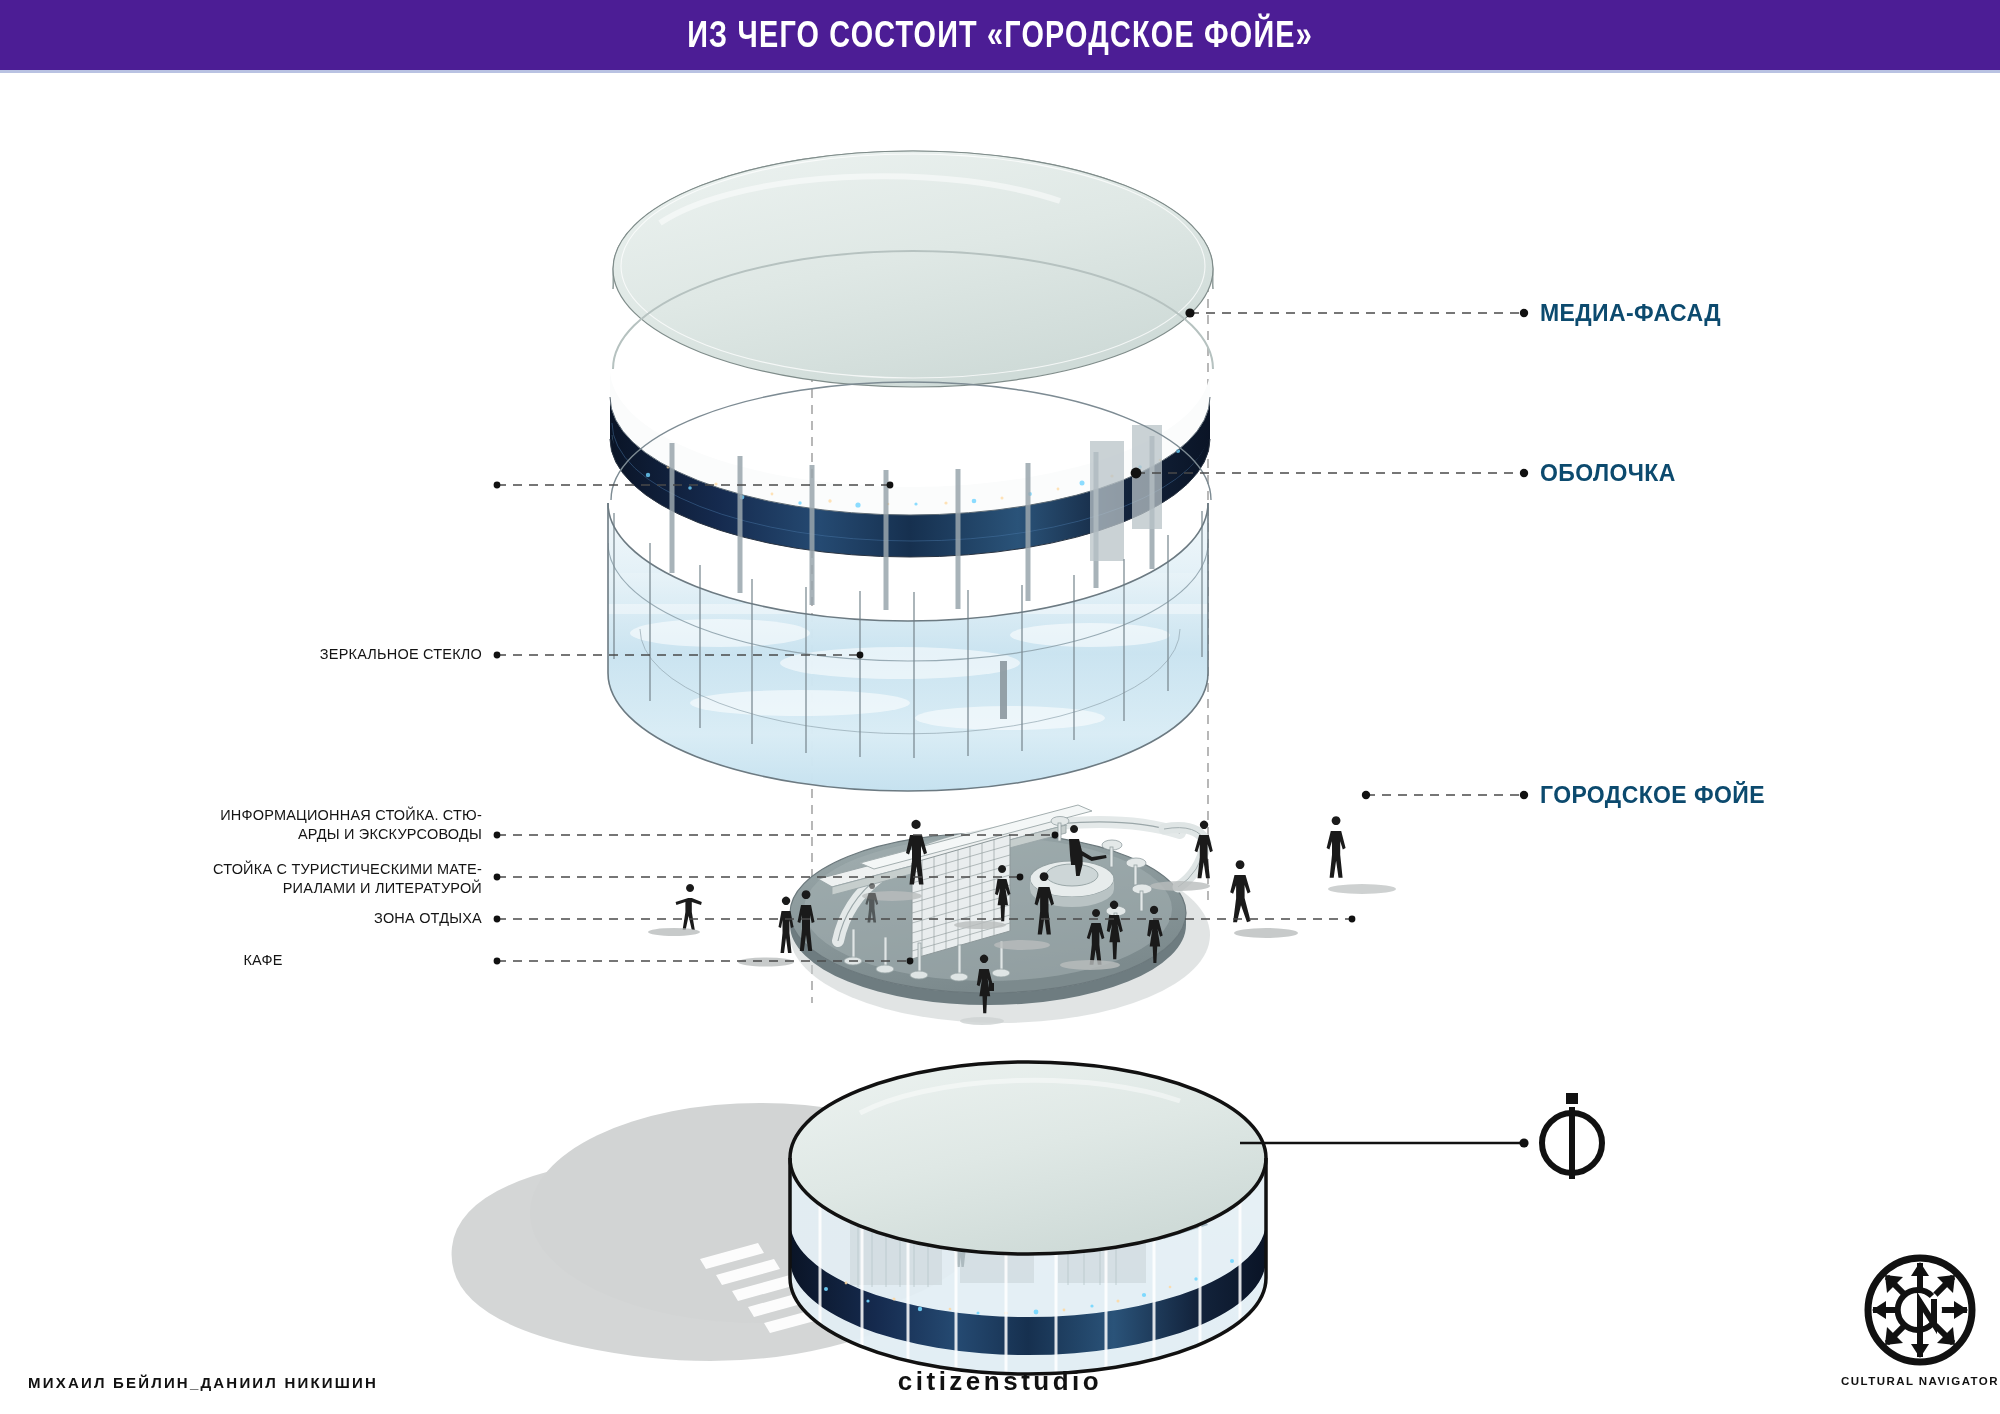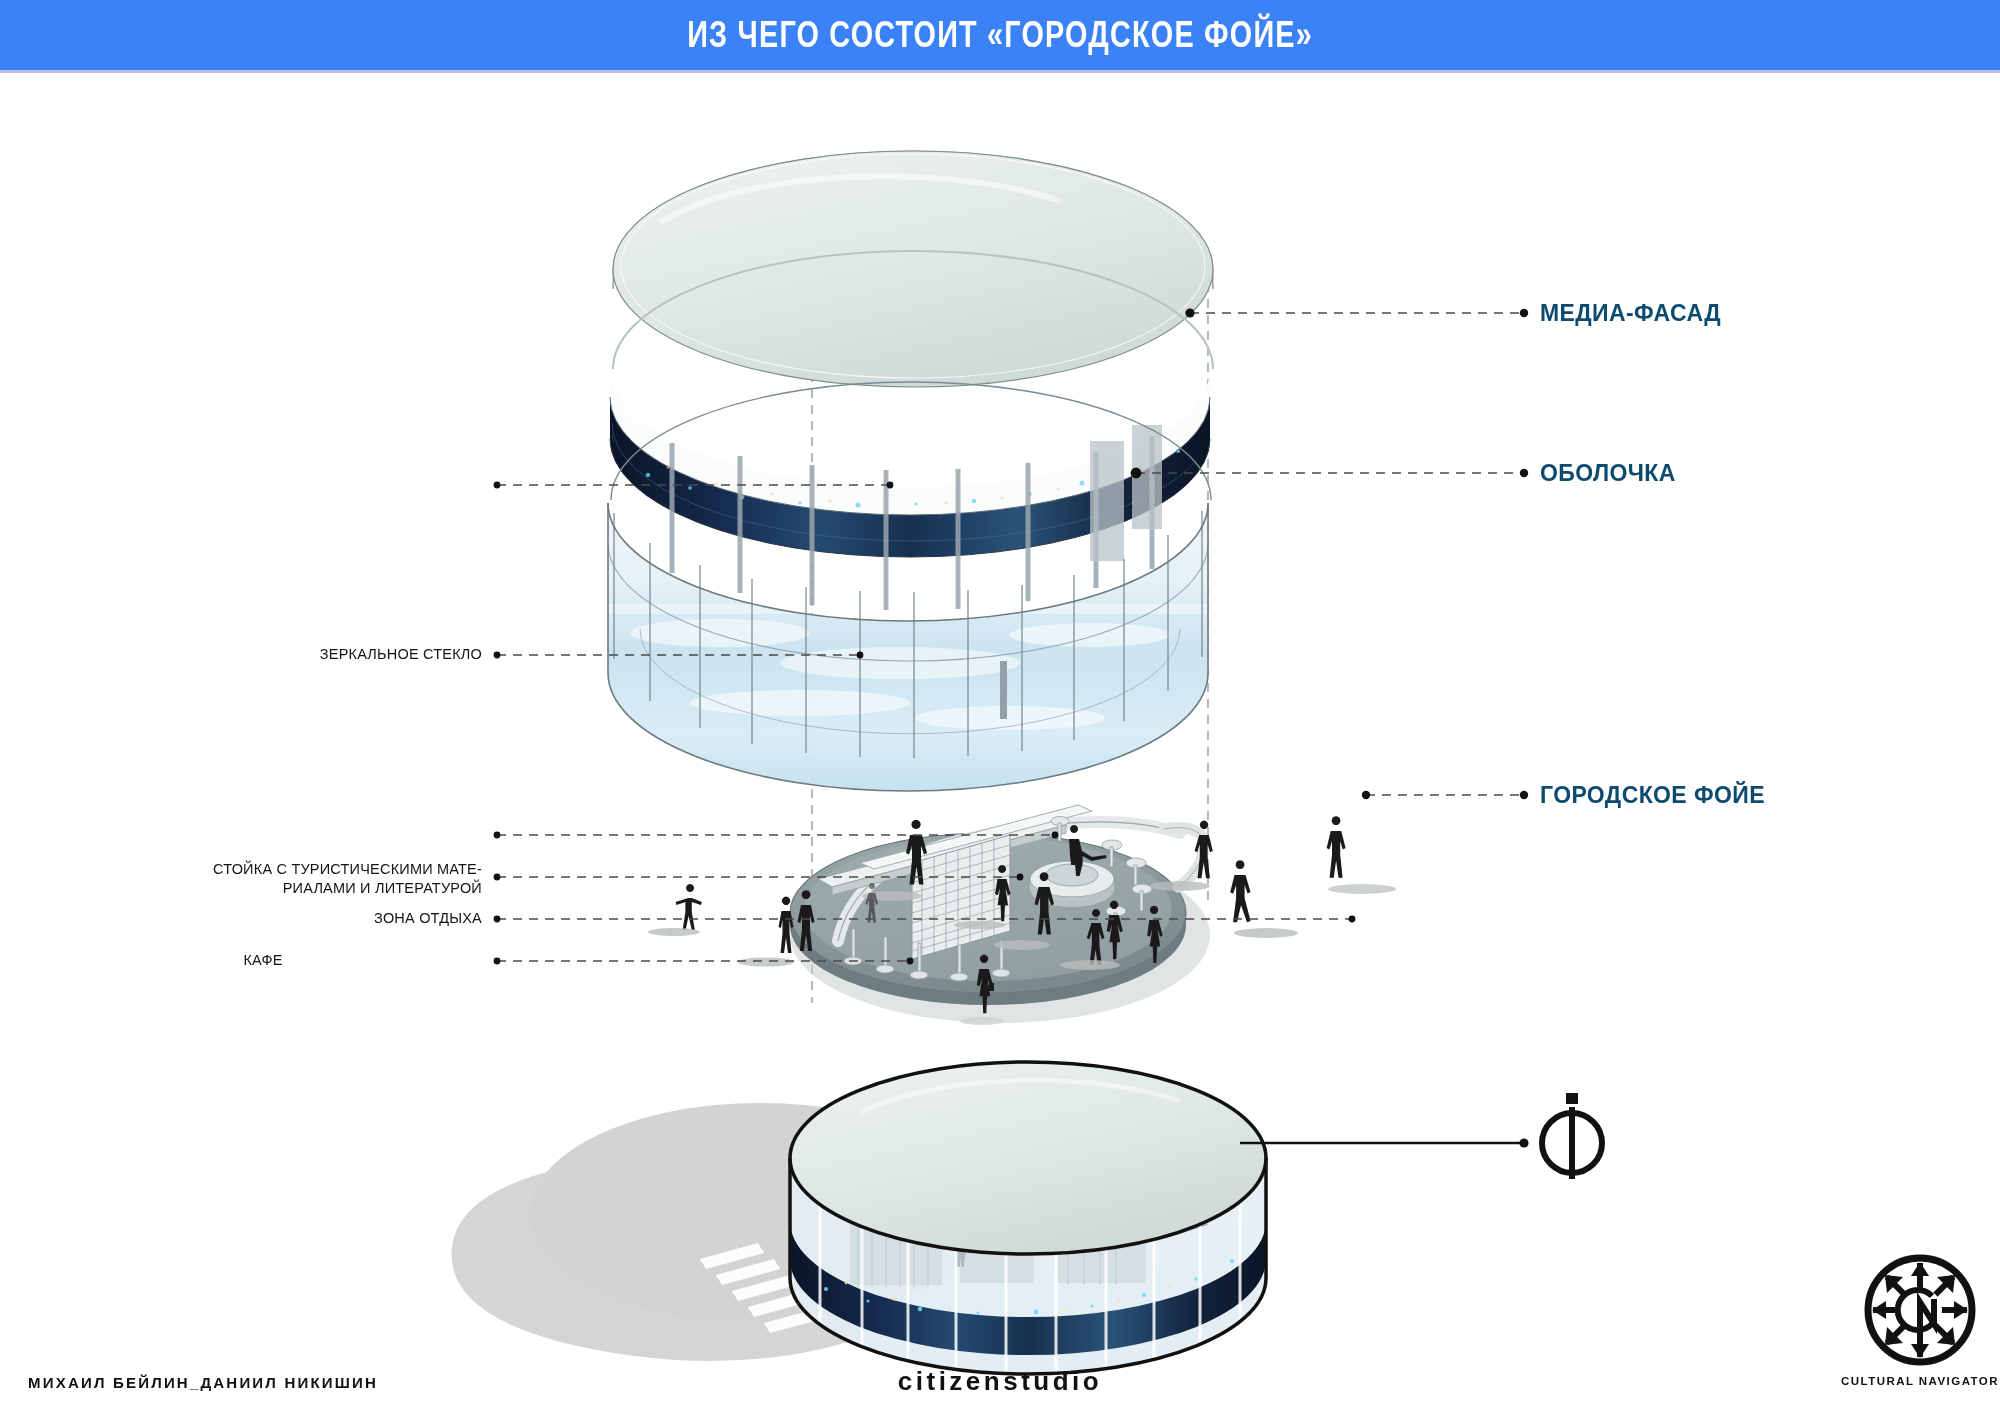--- a/index.html
+++ b/index.html
@@ -9,21 +9,21 @@
     width:2000px; height:1414px;
     font-family:"Liberation Sans", sans-serif;
     color:#111111;
     position:relative;
     overflow:hidden;
   }
 
   
   .header {
     position:absolute; left:0; top:0; width:2000px; height:70px;
-    background:#3b82f6;
+    background:#4c1d95;
     display:flex; align-items:center; justify-content:center;
   }
   .header-title {
     color:#ffffff;
     font-size:36px;
     font-weight:bold;
     letter-spacing:1.5px;
     transform:scaleX(0.80);
     transform-origin:center;
     white-space:nowrap;
@@ -519,20 +519,22 @@
   <g>
     <circle cx="1572" cy="1070" r="30" fill="none" stroke="#111111" stroke-width="6"></circle>
     <line x1="1572" y1="1034" x2="1572" y2="1106" stroke="#111111" stroke-width="6"></line>
     <rect x="1566" y="1020" width="12" height="11" fill="#111111"></rect>
   </g>
 </svg>
 
 
 <div class="lbl lbl-left" style="left:20px; top:572px; width:462px;">ЗЕРКАЛЬНОЕ СТЕКЛО</div>
 
+<div class="lbl lbl-left" style="left:20px; top:733px; width:462px;">ИНФОРМАЦИОННАЯ СТОЙКА. СТЮ-
+АРДЫ И ЭКСКУРСОВОДЫ</div>
 
 <div class="lbl lbl-left" style="left:20px; top:787px; width:462px;text-align:right;">СТОЙКА С ТУРИСТИЧЕСКИМИ МАТЕ-
 РИАЛАМИ И ЛИТЕРАТУРОЙ</div>
 
 <div class="lbl lbl-left" style="left:20px; top:836px; width:462px;">ЗОНА ОТДЫХА</div>
 
 <div class="lbl lbl-left" style="left:32px; top:878px; width:462px;text-align:center;">КАФЕ</div>
 
 <div class="lbl lbl-right" style="left:1540px; top:226px;">МЕДИА-ФАСАД</div>
 

